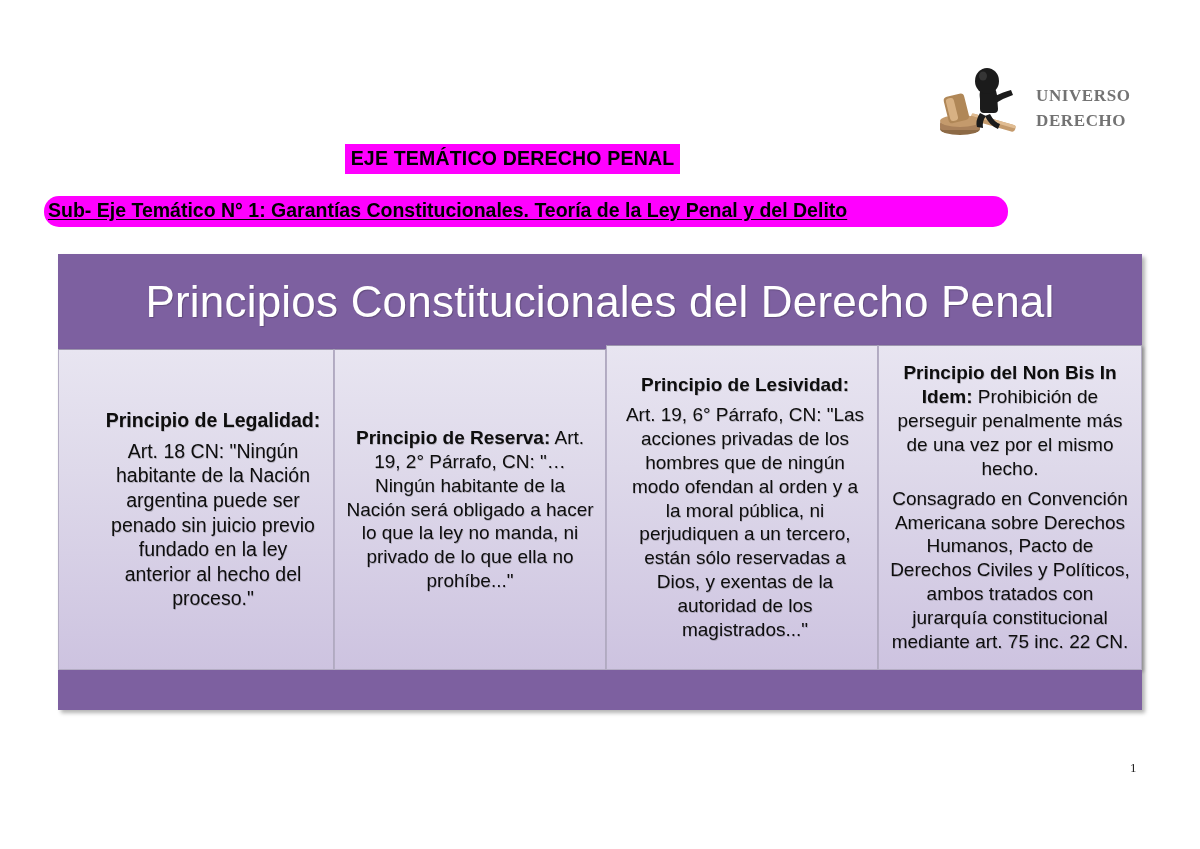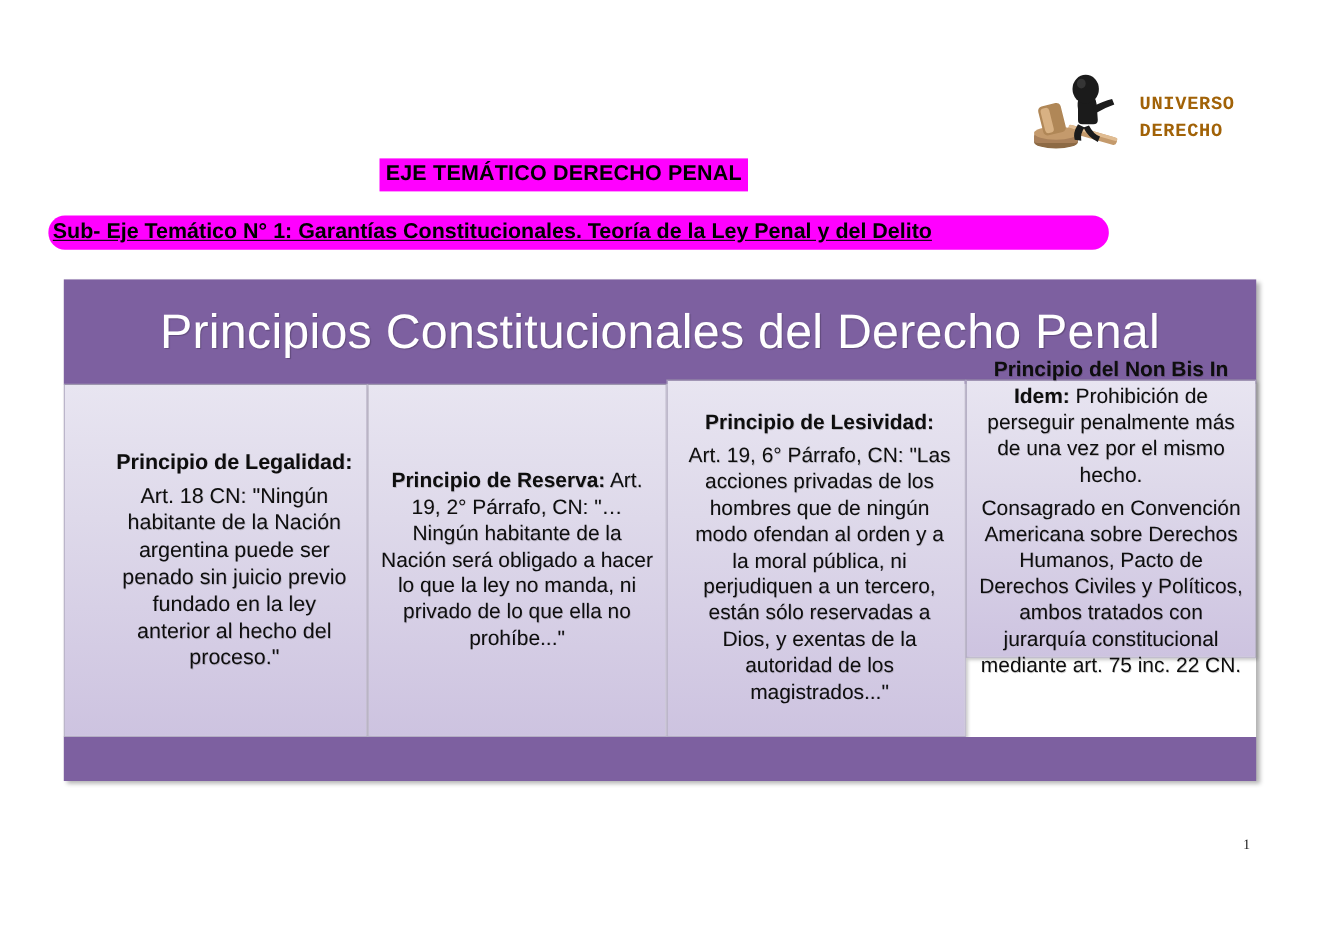--- a/index.html
+++ b/index.html
@@ -29,23 +29,23 @@
   #logo-mark {
     width: 86px;
     height: 86px;
     flex: 0 0 86px;
     position: relative;
   }
   #logo-text {
     font-size: 17px;
     font-weight: bold;
     letter-spacing: 0.6px;
-    color: #a16207;
+    color: #737373;
     line-height: 1.45;
-    font-family: Liberation Mono, monospace;
+    font-family: Liberation Serif, serif;
     margin-top: 18px;
   }
 
   
   #title-row {
     position: absolute;
     top: 144px;
     left: 0;
     width: 1025px;
     text-align: center;
@@ -137,21 +137,21 @@
     flex-direction: column;
     justify-content: center;
     box-shadow: 2px 2px 3px rgba(0,0,0,0.22);
   }
   .col.raised {
     margin-top: -4px;
   }
   #col-1 { width: 276px;  height: 321px; padding-left: 44px; }
   #col-2 { width: 272px;  height: 321px; }
   #col-3 { width: 272px;  height: 325px; padding-left: 16px; }
-  #col-4 { width: 264px;  height: 253px; }
+  #col-4 { width: 264px;  height: 325px; }
 
   .cell-p {
     margin: 0 0 6px 0;
     text-align: center;
     color: #0e0e0e;
     line-height: 1.26;
     font-family: "Liberation Sans", sans-serif;
     text-shadow: 0.6px 0.6px 0.6px rgba(0,0,0,0.18);
   }
   .cell-p:last-child { margin-bottom: 0; }

